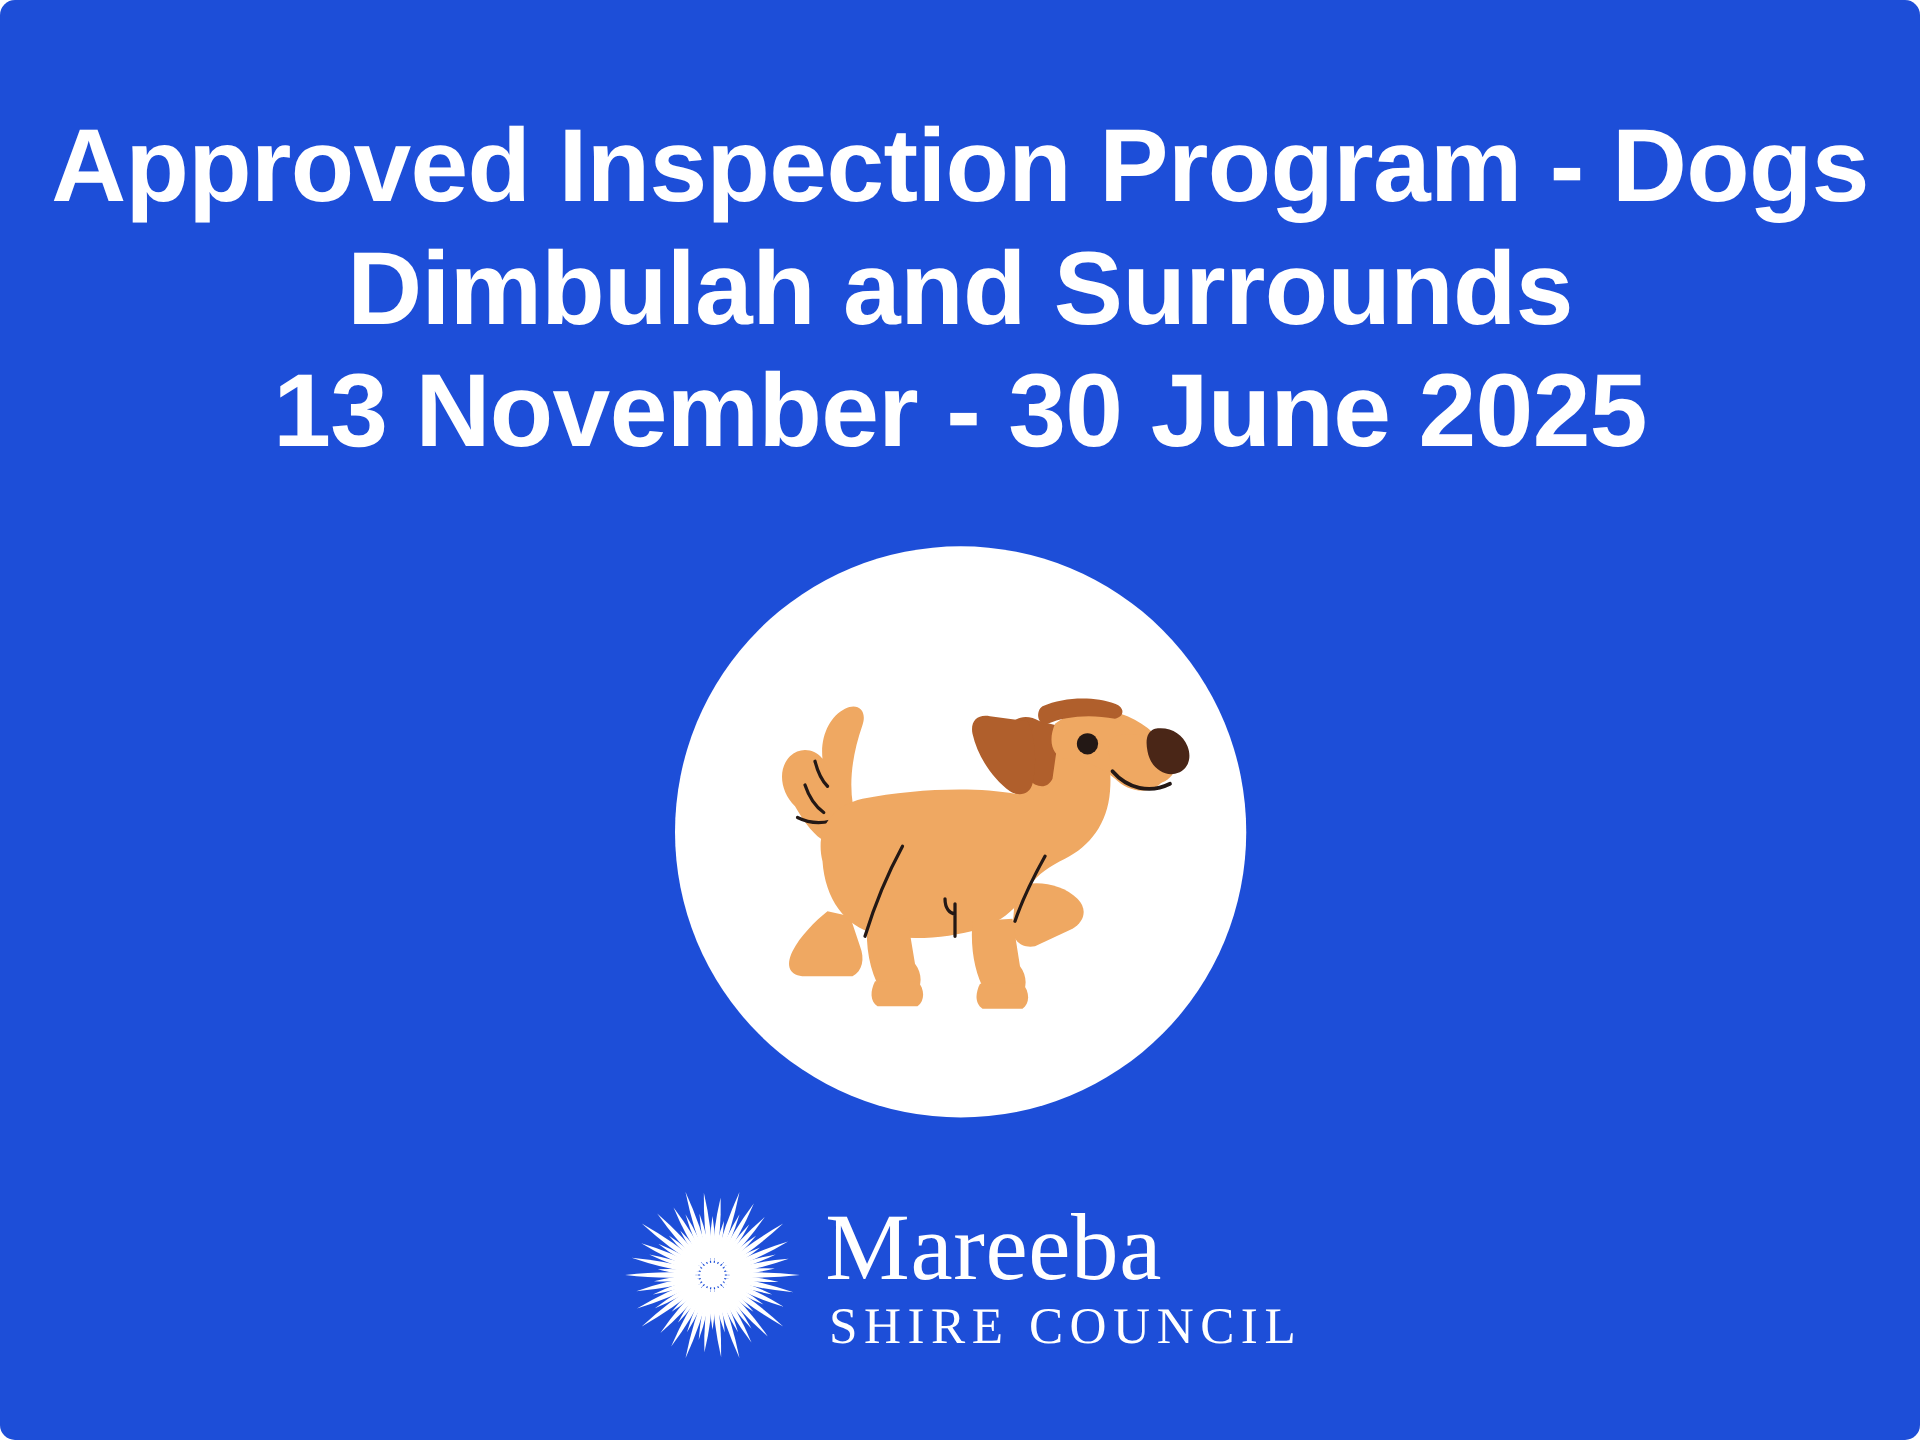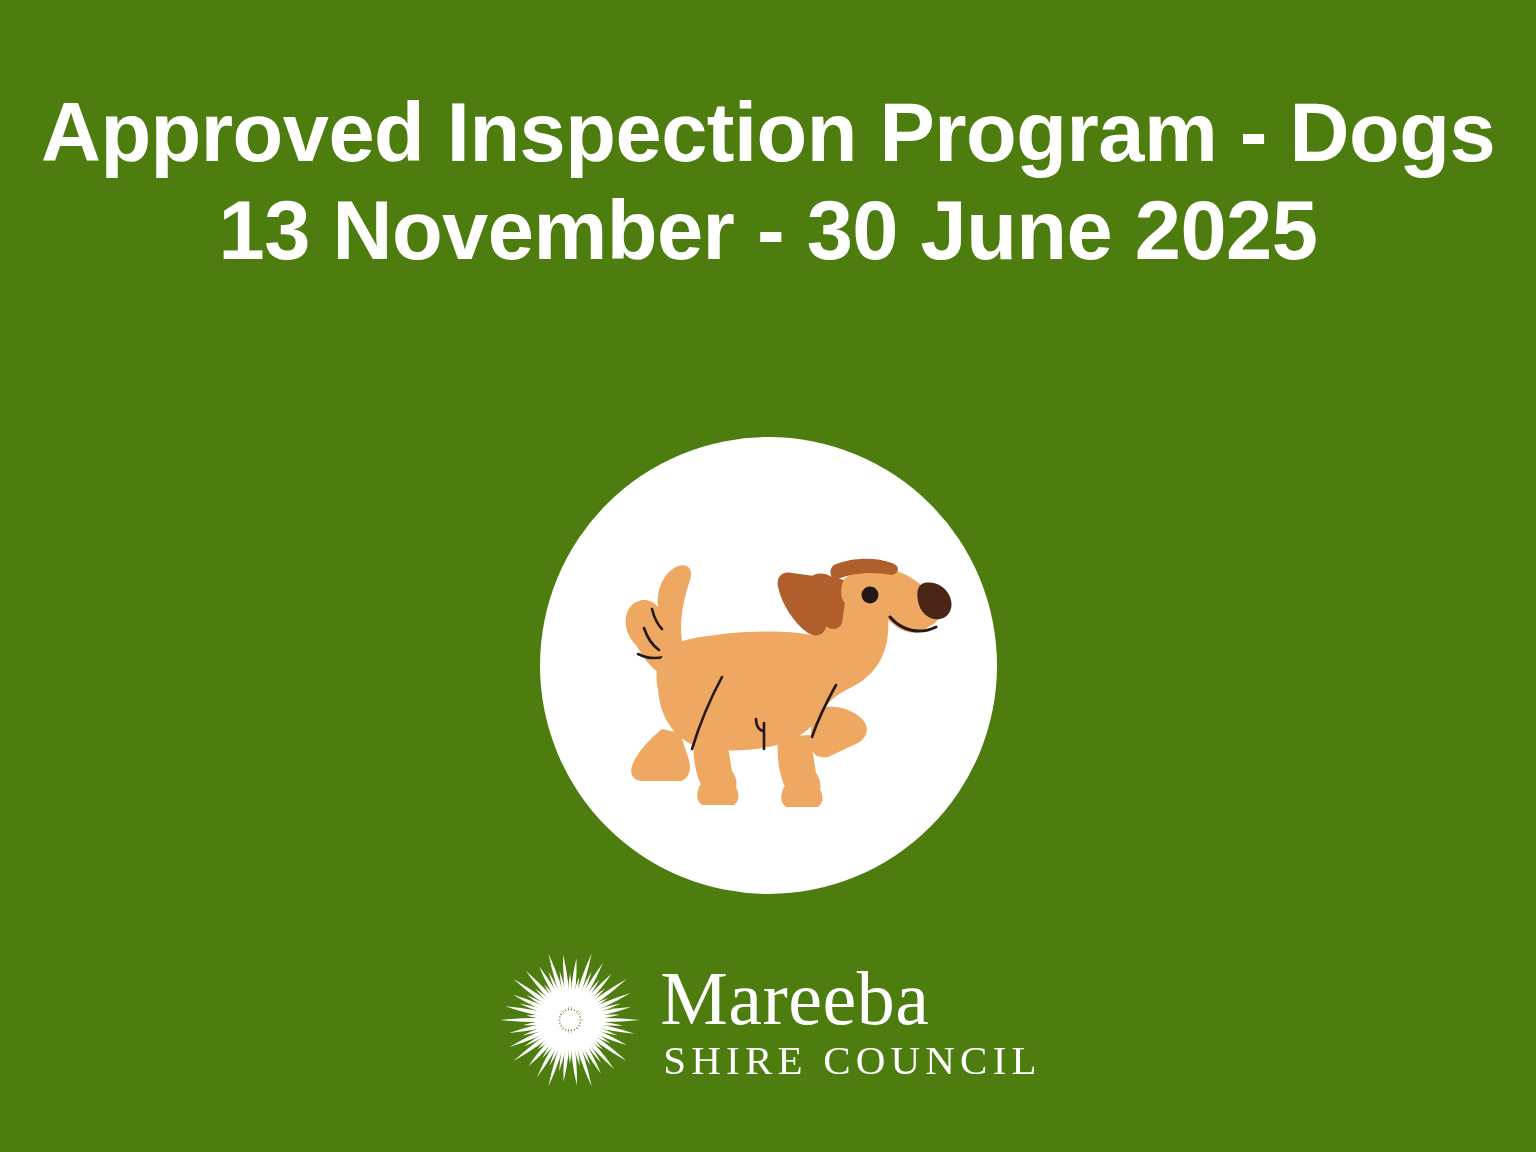--- a/index.html
+++ b/index.html
@@ -10,22 +10,23 @@
     width: 1536px;
     height: 1152px;
     overflow: hidden;
     font-family: "Liberation Sans", sans-serif;
   }
 
   #poster {
     position: relative;
     width: 1536px;
     height: 1152px;
-    background: #4d7c0f;
+    background: #1d4ed8;
     overflow: hidden;
+    border-radius: 12px;
   }
 
   
   #headline {
     position: absolute;
     left: 0;
     top: 84px;
     width: 1536px;
     text-align: center;
   }
@@ -100,20 +101,21 @@
     padding-left: 3px;
   }
 </style>
 </head>
 <body>
 
 <div id="poster">
 
   <div id="headline">
     <div class="headline-line">Approved Inspection Program - Dogs</div>
+    <div class="headline-line">Dimbulah and Surrounds</div>
     <div class="headline-line">13 November - 30 June 2025</div>
   </div>
 
   <div id="dog-medallion">
     <svg id="dog-illustration" viewBox="0 0 457 457" xmlns="http://www.w3.org/2000/svg">
 
       <path fill="#EFA862" d="M96 208
                C 84 196, 82 178, 92 168
                C 100 160, 112 162, 118 170
                C 116 152, 124 136, 136 130

